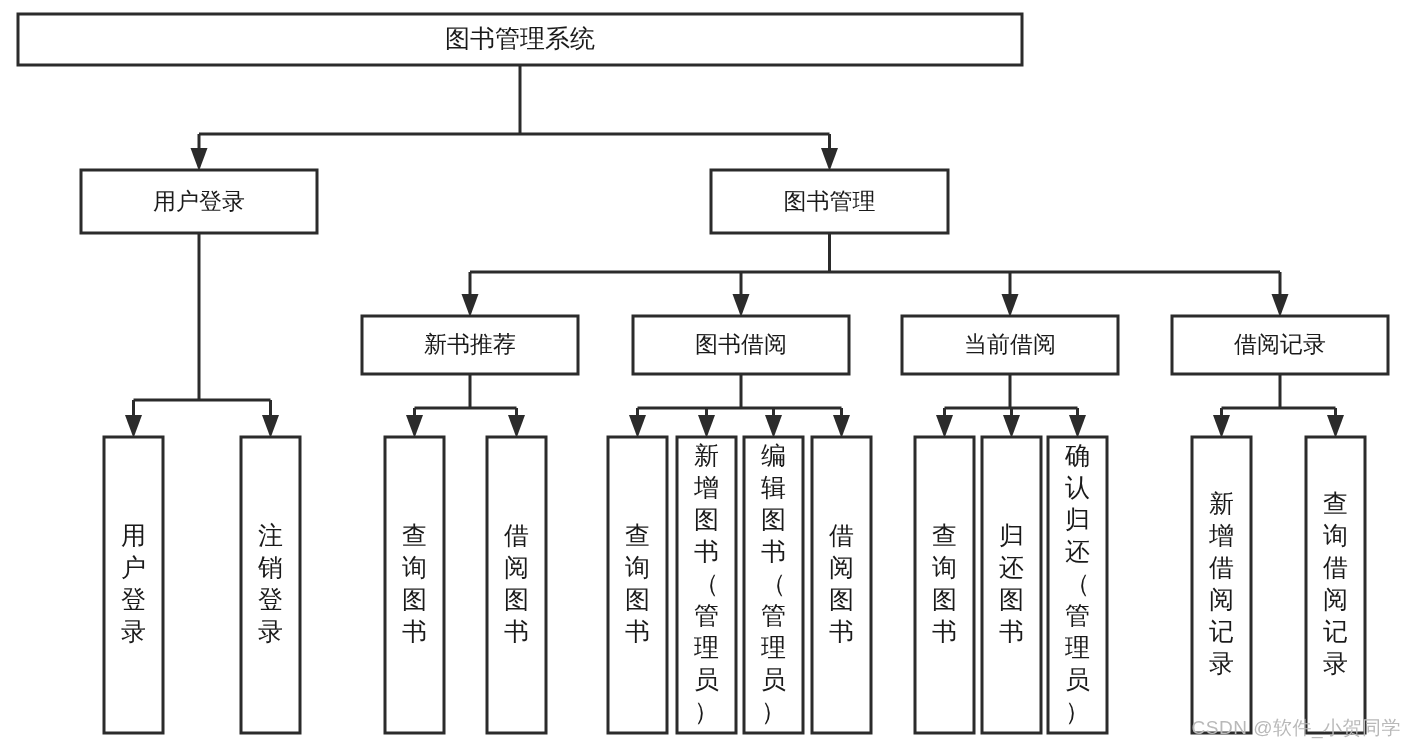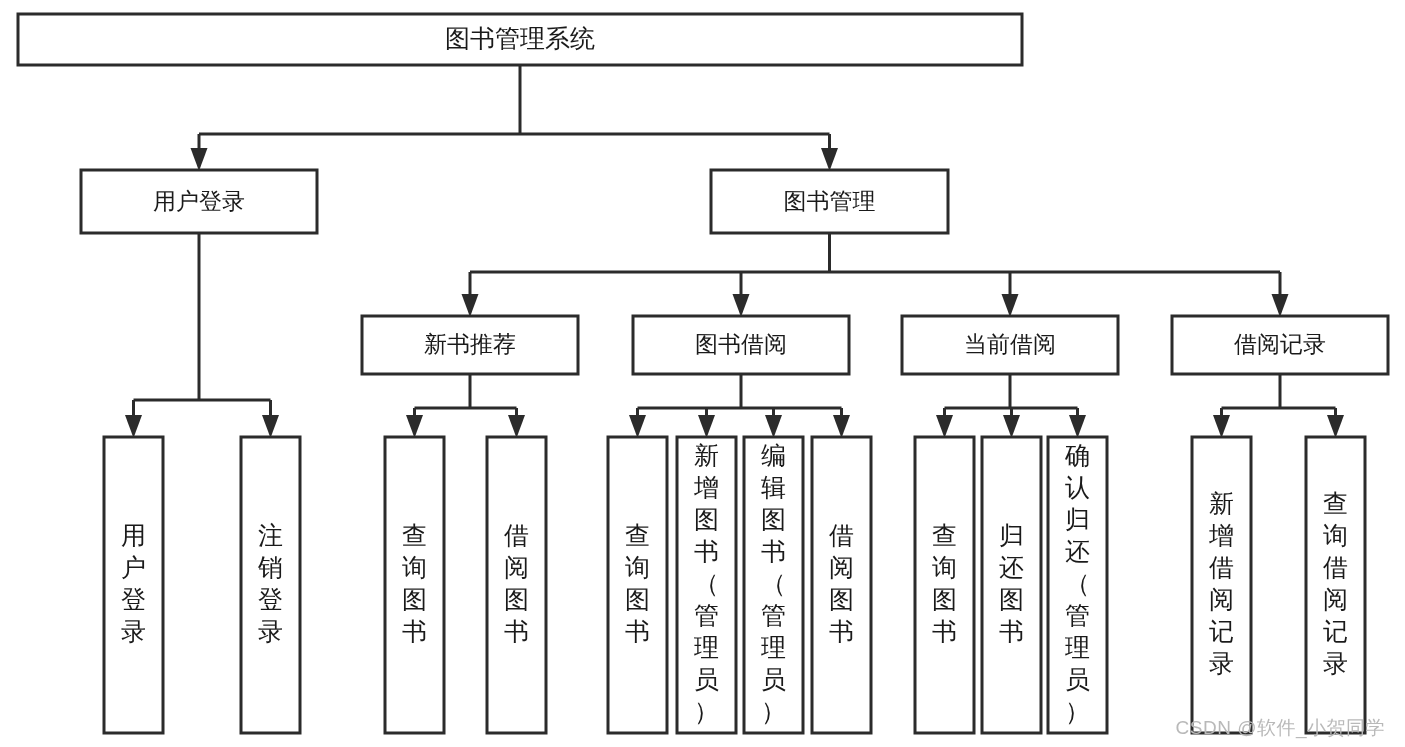--- a/index.html
+++ b/index.html
@@ -45,21 +45,21 @@
     stroke: #2b2b2b;
     stroke-width: 3;
     fill: none;
   }
   .arrow-head {
     fill: #2b2b2b;
     stroke: none;
   }
   .watermark {
     position: absolute;
-    right: 20px;
+    right: 4px;
     bottom: 6px;
     font-family: "Liberation Sans", "DejaVu Sans", sans-serif;
     font-size: 19px;
     color: #b9b9b9;
     letter-spacing: 0.5px;
     white-space: nowrap;
     user-select: none;
   }
 </style>
 </head>

